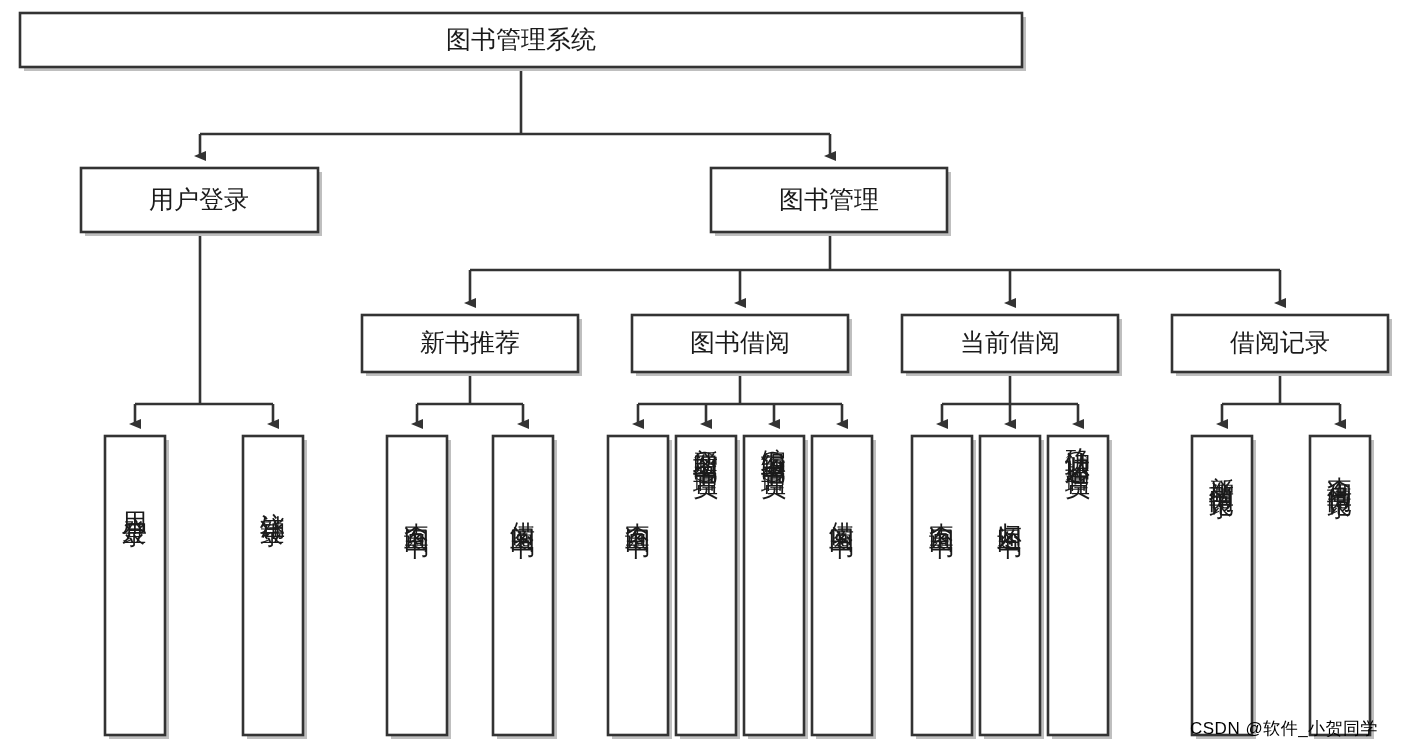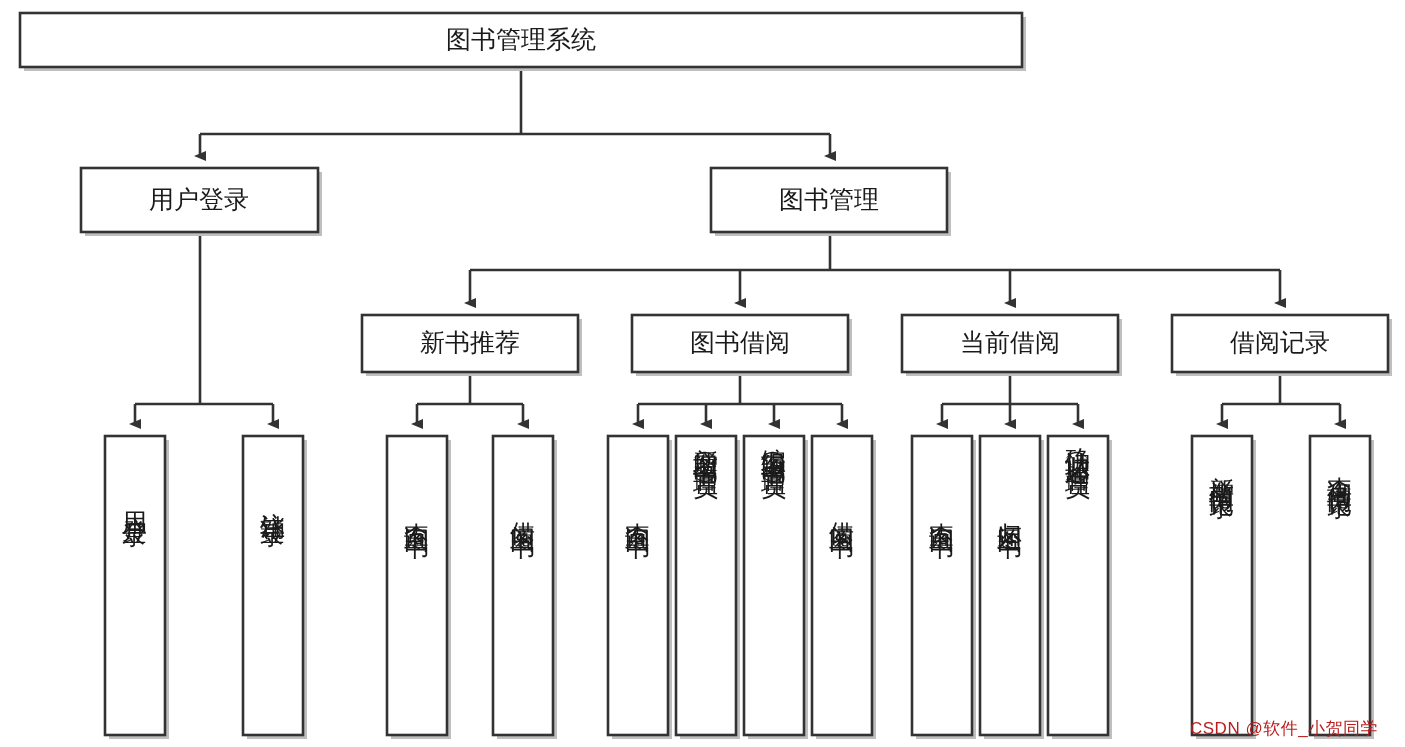--- a/index.html
+++ b/index.html
@@ -19,21 +19,21 @@
   .leaf-label{
     font-family:"Liberation Sans","DejaVu Sans",sans-serif;
     fill:#1a1a1a;font-size:25px;text-anchor:middle;
     writing-mode:vertical-rl;glyph-orientation-vertical:0;
     letter-spacing:4px;
   }
   .link{stroke:#333333;stroke-width:2.6;fill:none;}
   .watermark{
     position:absolute;
     font-family:"Liberation Sans","DejaVu Sans",sans-serif;
-    font-size:17px;color:#b91c1c;white-space:nowrap;
+    font-size:17px;color:#000000;white-space:nowrap;
     left:1190px;top:717px;letter-spacing:0.5px;
   }
 </style>
 </head>
 <body>
 
 <div id="diagram-root">
 <svg width="1405" height="747" viewBox="0 0 1405 747" xmlns="http://www.w3.org/2000/svg">
 
   <defs>

